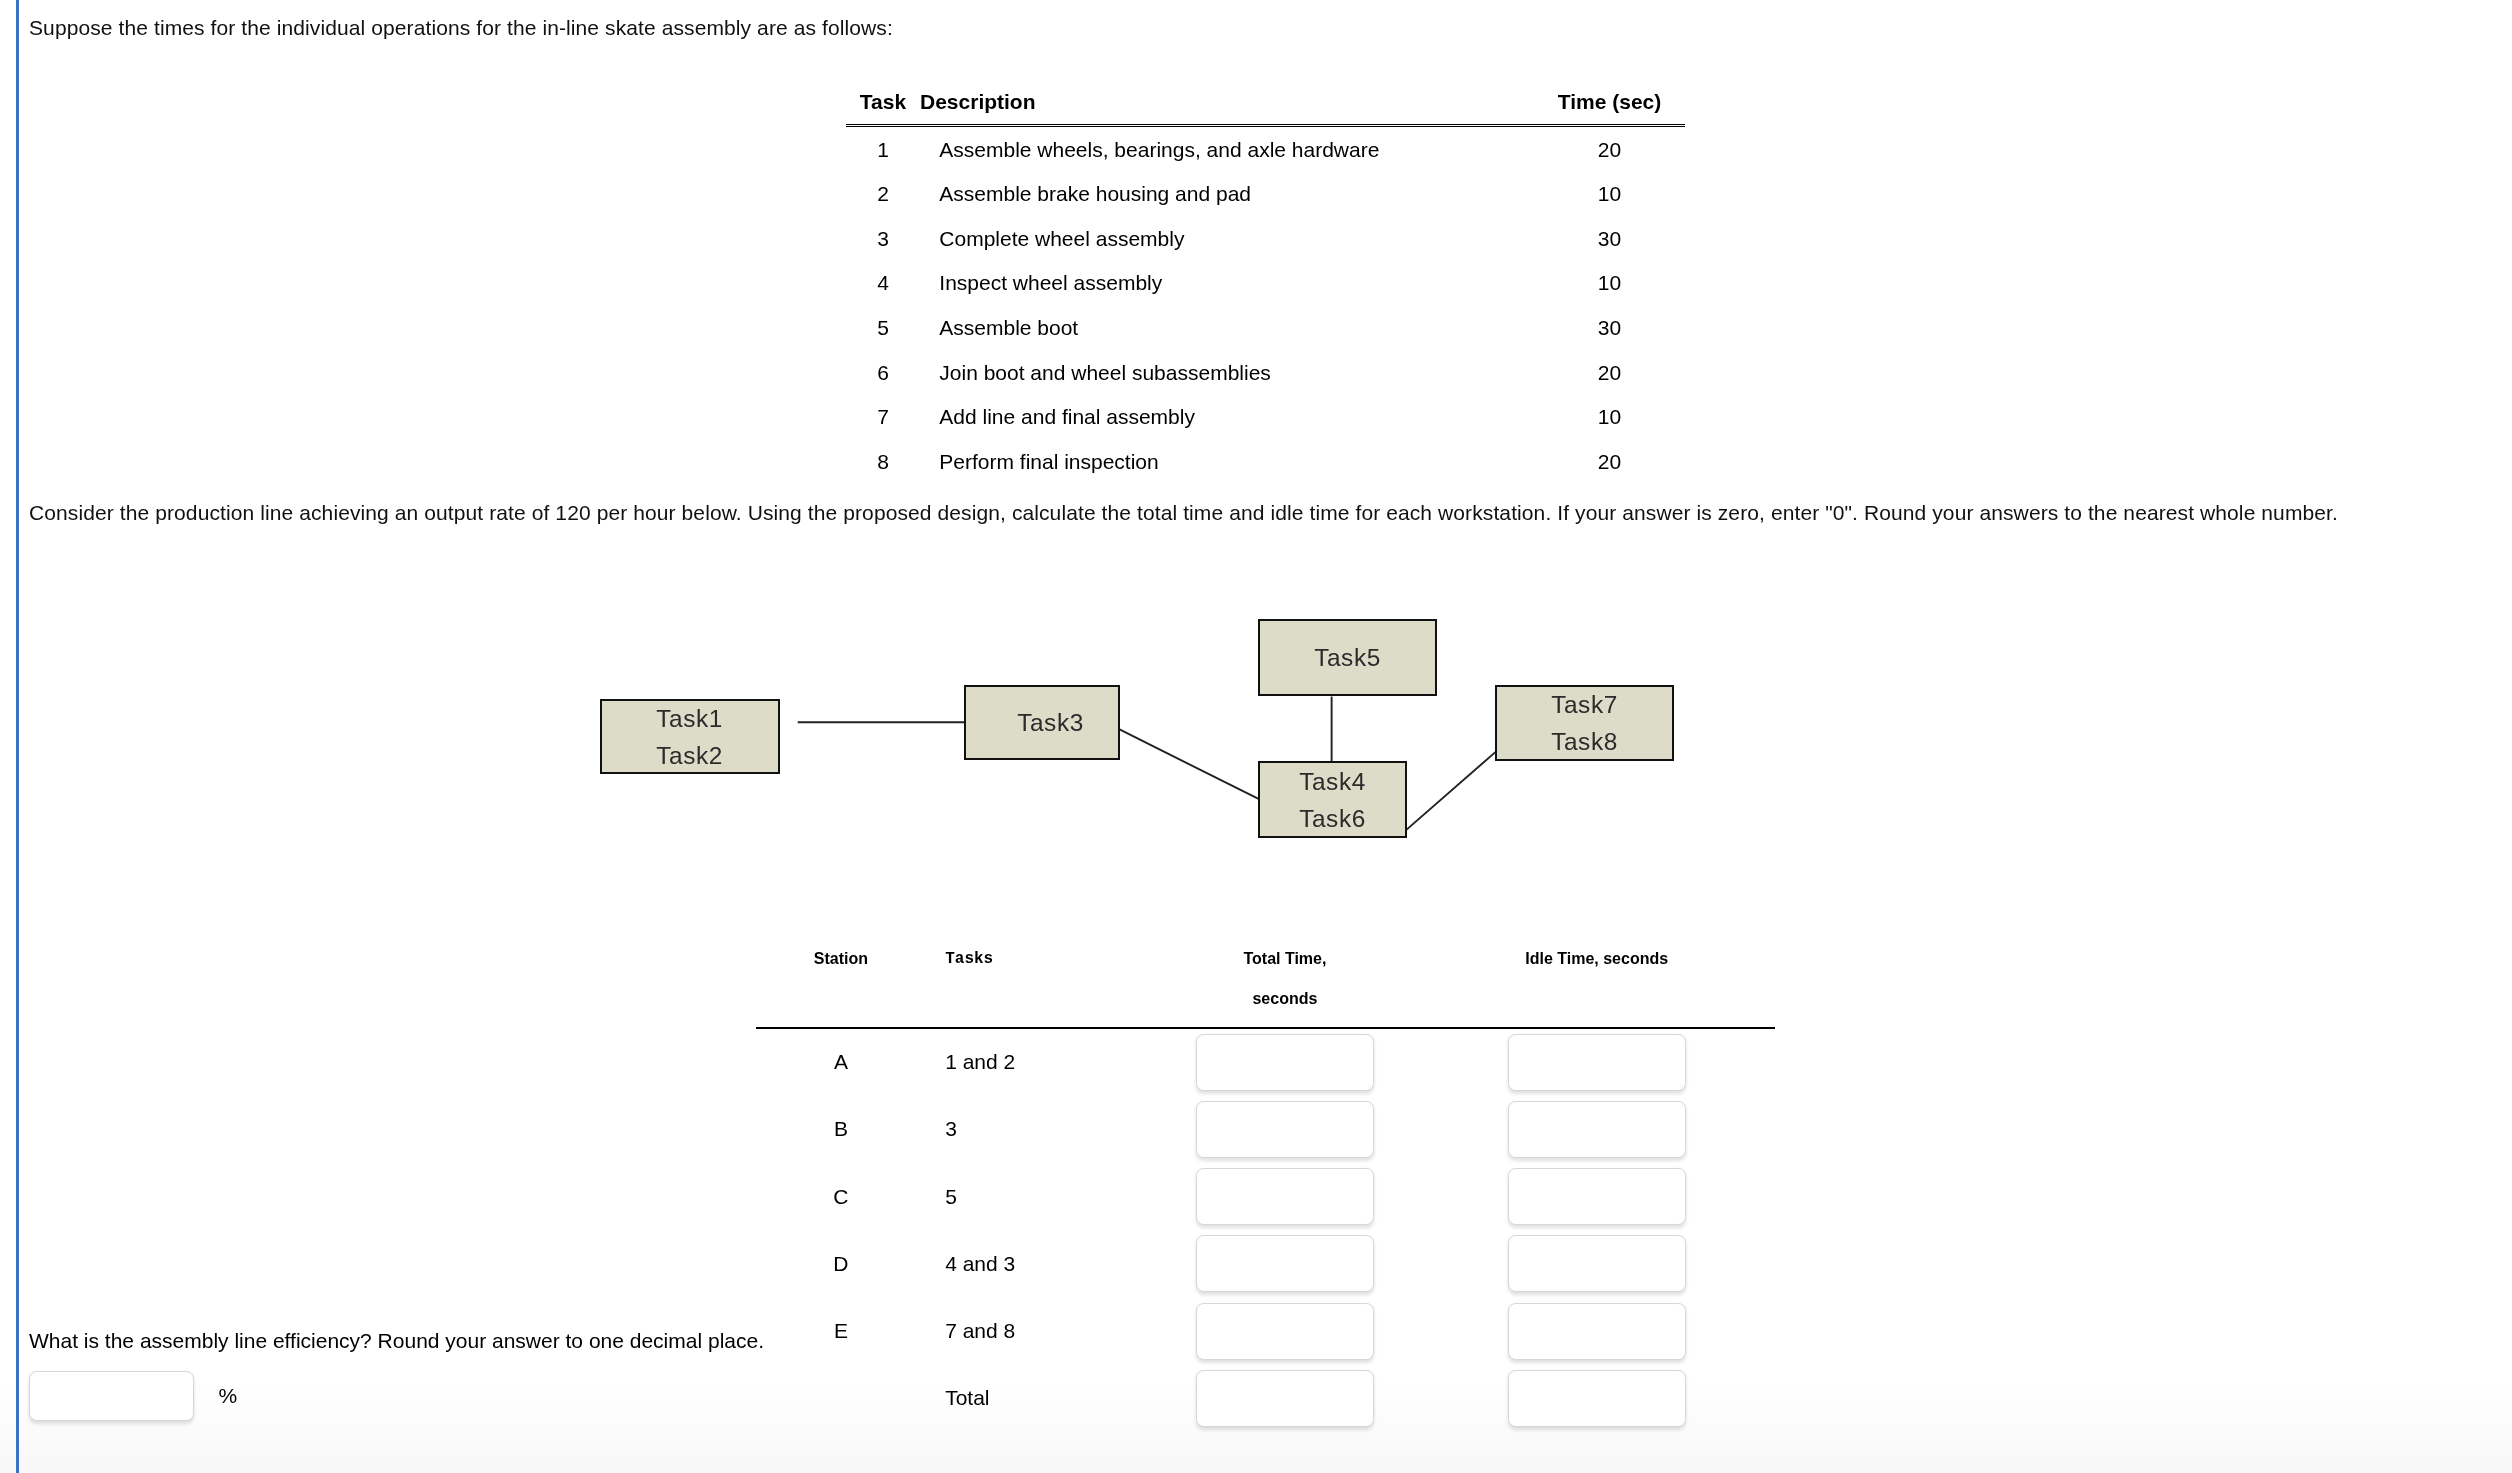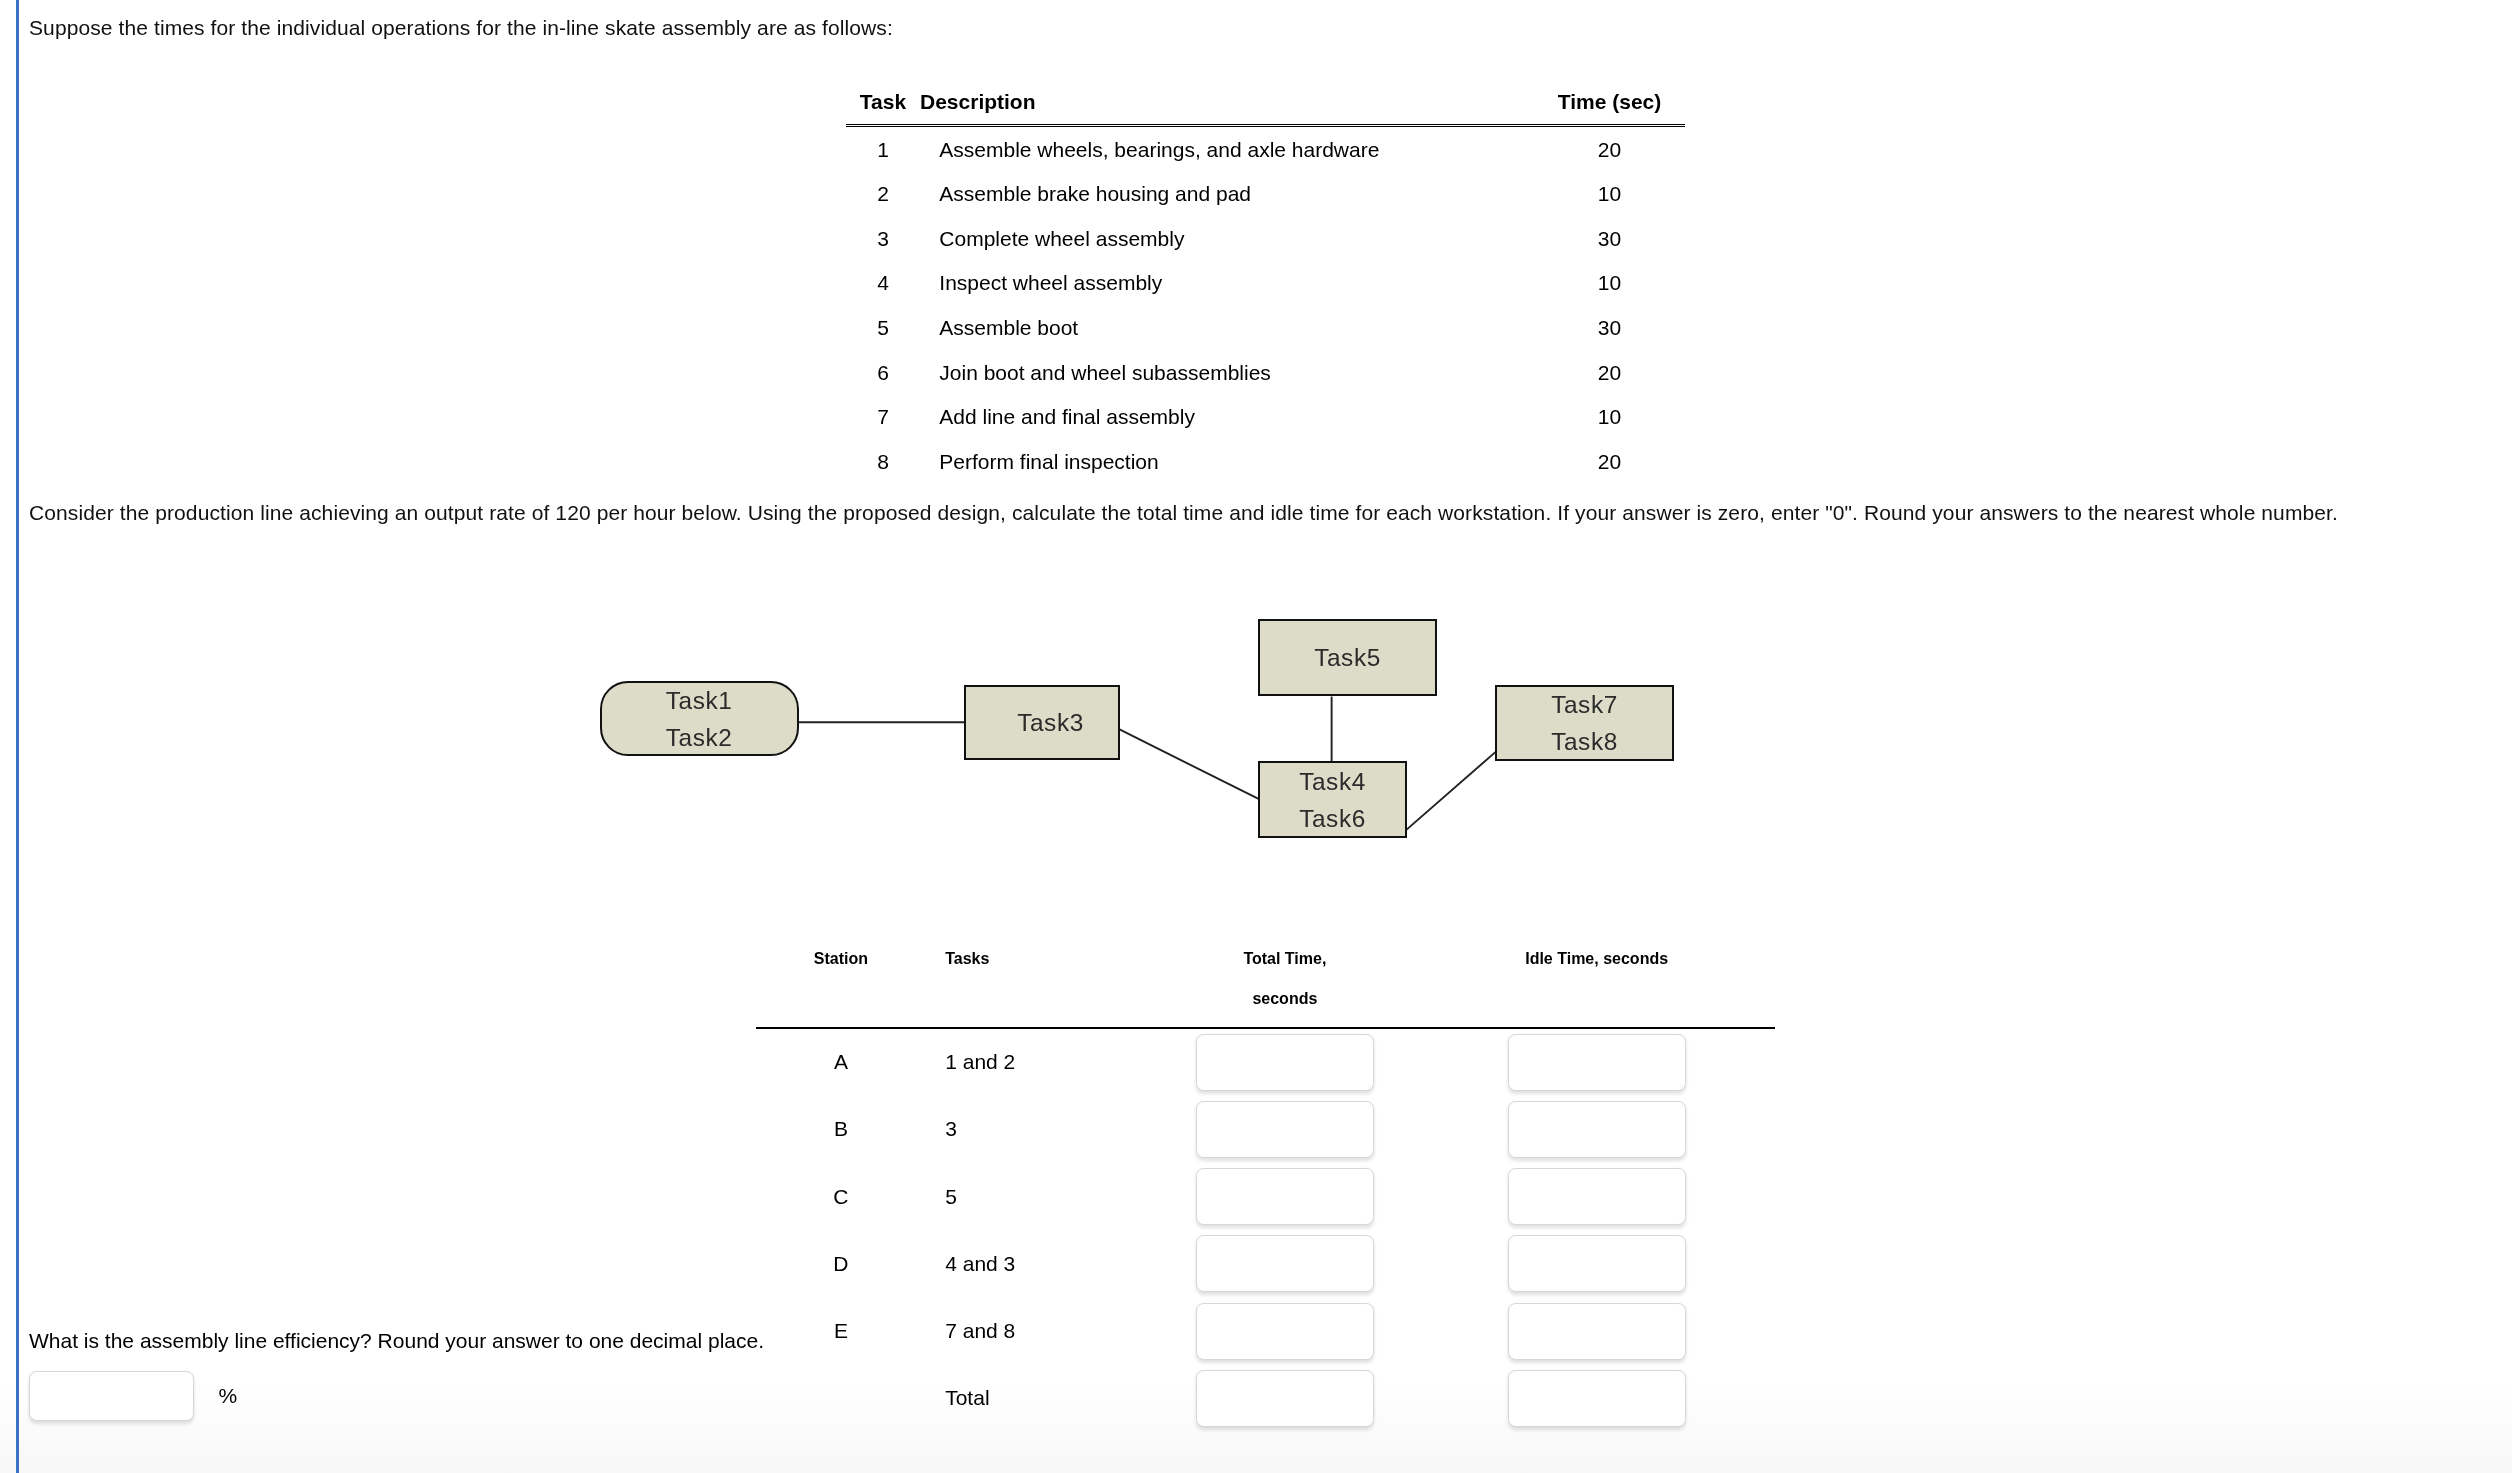--- a/index.html
+++ b/index.html
@@ -113,21 +113,21 @@
     border-bottom: 2.6px double #000;
   }
   #station-table th {
     font-size: 16px;
     font-weight: bold;
     padding: 0 0 7.7px 0;
     vertical-align: top;
     line-height: 40px;
   }
   #station-table th.c-station { width: 174px; text-align: center; }
-  #station-table th.c-tasks   { width: 212px; text-align: left; padding-left: 19.3px;}
+  #station-table th.c-tasks   { width: 212px; text-align: left; padding-left: 19.3px; font-family: Liberation Mono, monospace;}
   #station-table th.c-total   { width: 270px; text-align: center; }
   #station-table th.c-idle    { width: 363px; text-align: center; }
   #station-table td {
     font-size: 21px;
     padding: 5.1px 0;
     vertical-align: middle;
   }
   #station-table td.c-station { text-align: center; }
   #station-table td.c-tasks   { text-align: left; padding-left: 19.3px; }
   #station-table td.c-total,
@@ -242,21 +242,21 @@
 
       <line x1="340" y1="182" x2="600" y2="182" stroke="#222" stroke-width="3"></line>
 
       <line x1="838" y1="192" x2="1058" y2="302" stroke="#222" stroke-width="3"></line>
 
       <line x1="1170" y1="142" x2="1170" y2="302" stroke="#222" stroke-width="3"></line>
 
       <line x1="1283" y1="352" x2="1425" y2="228" stroke="#222" stroke-width="3"></line>
     </svg>
 
-    <div class="dbox" style="left:20.6px; top:76px; width:199px; height:75px;border-radius:28px;">
+    <div class="dbox" style="left:20.6px; top:94px; width:180px; height:75px;">
       <span>Task1</span>
       <span>Task2</span>
     </div>
 
     <div class="dbox" style="left:385px; top:80px; width:156px; height:75px;padding-left:17px;">
       <span>Task3</span>
     </div>
 
     <div class="dbox" style="left:679px; top:14px; width:179px; height:77px;">
       <span>Task5</span>

